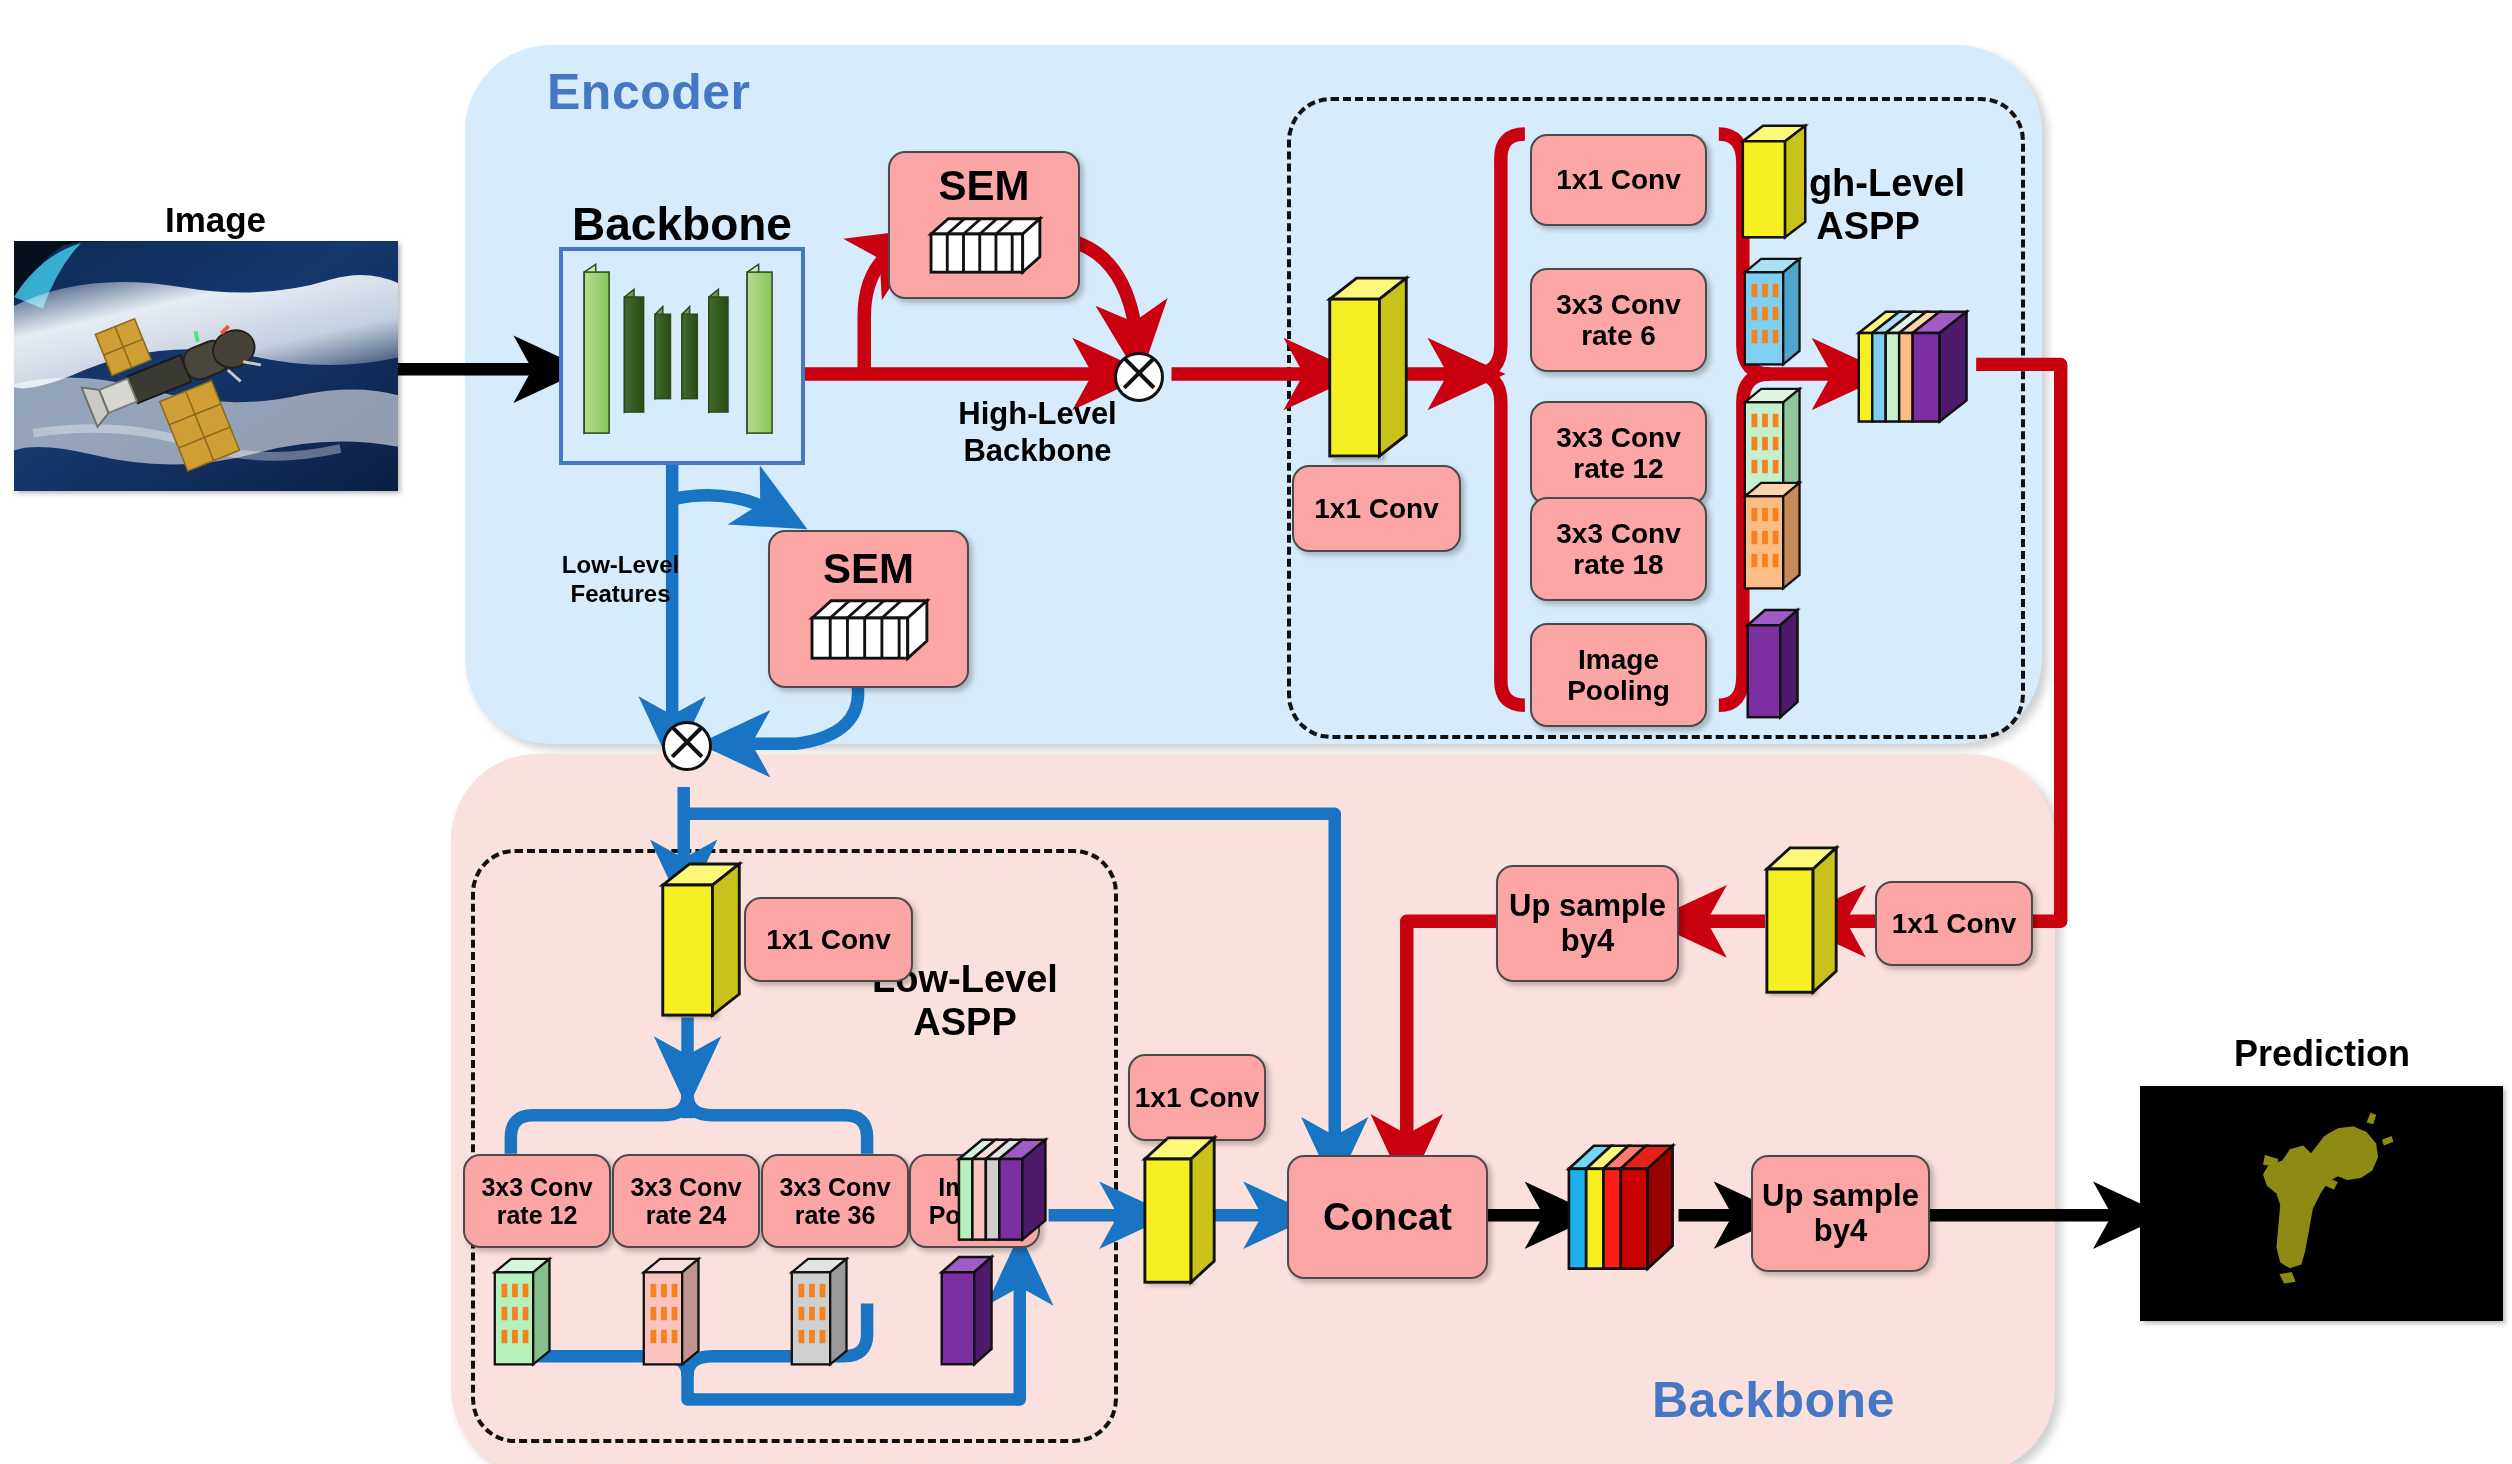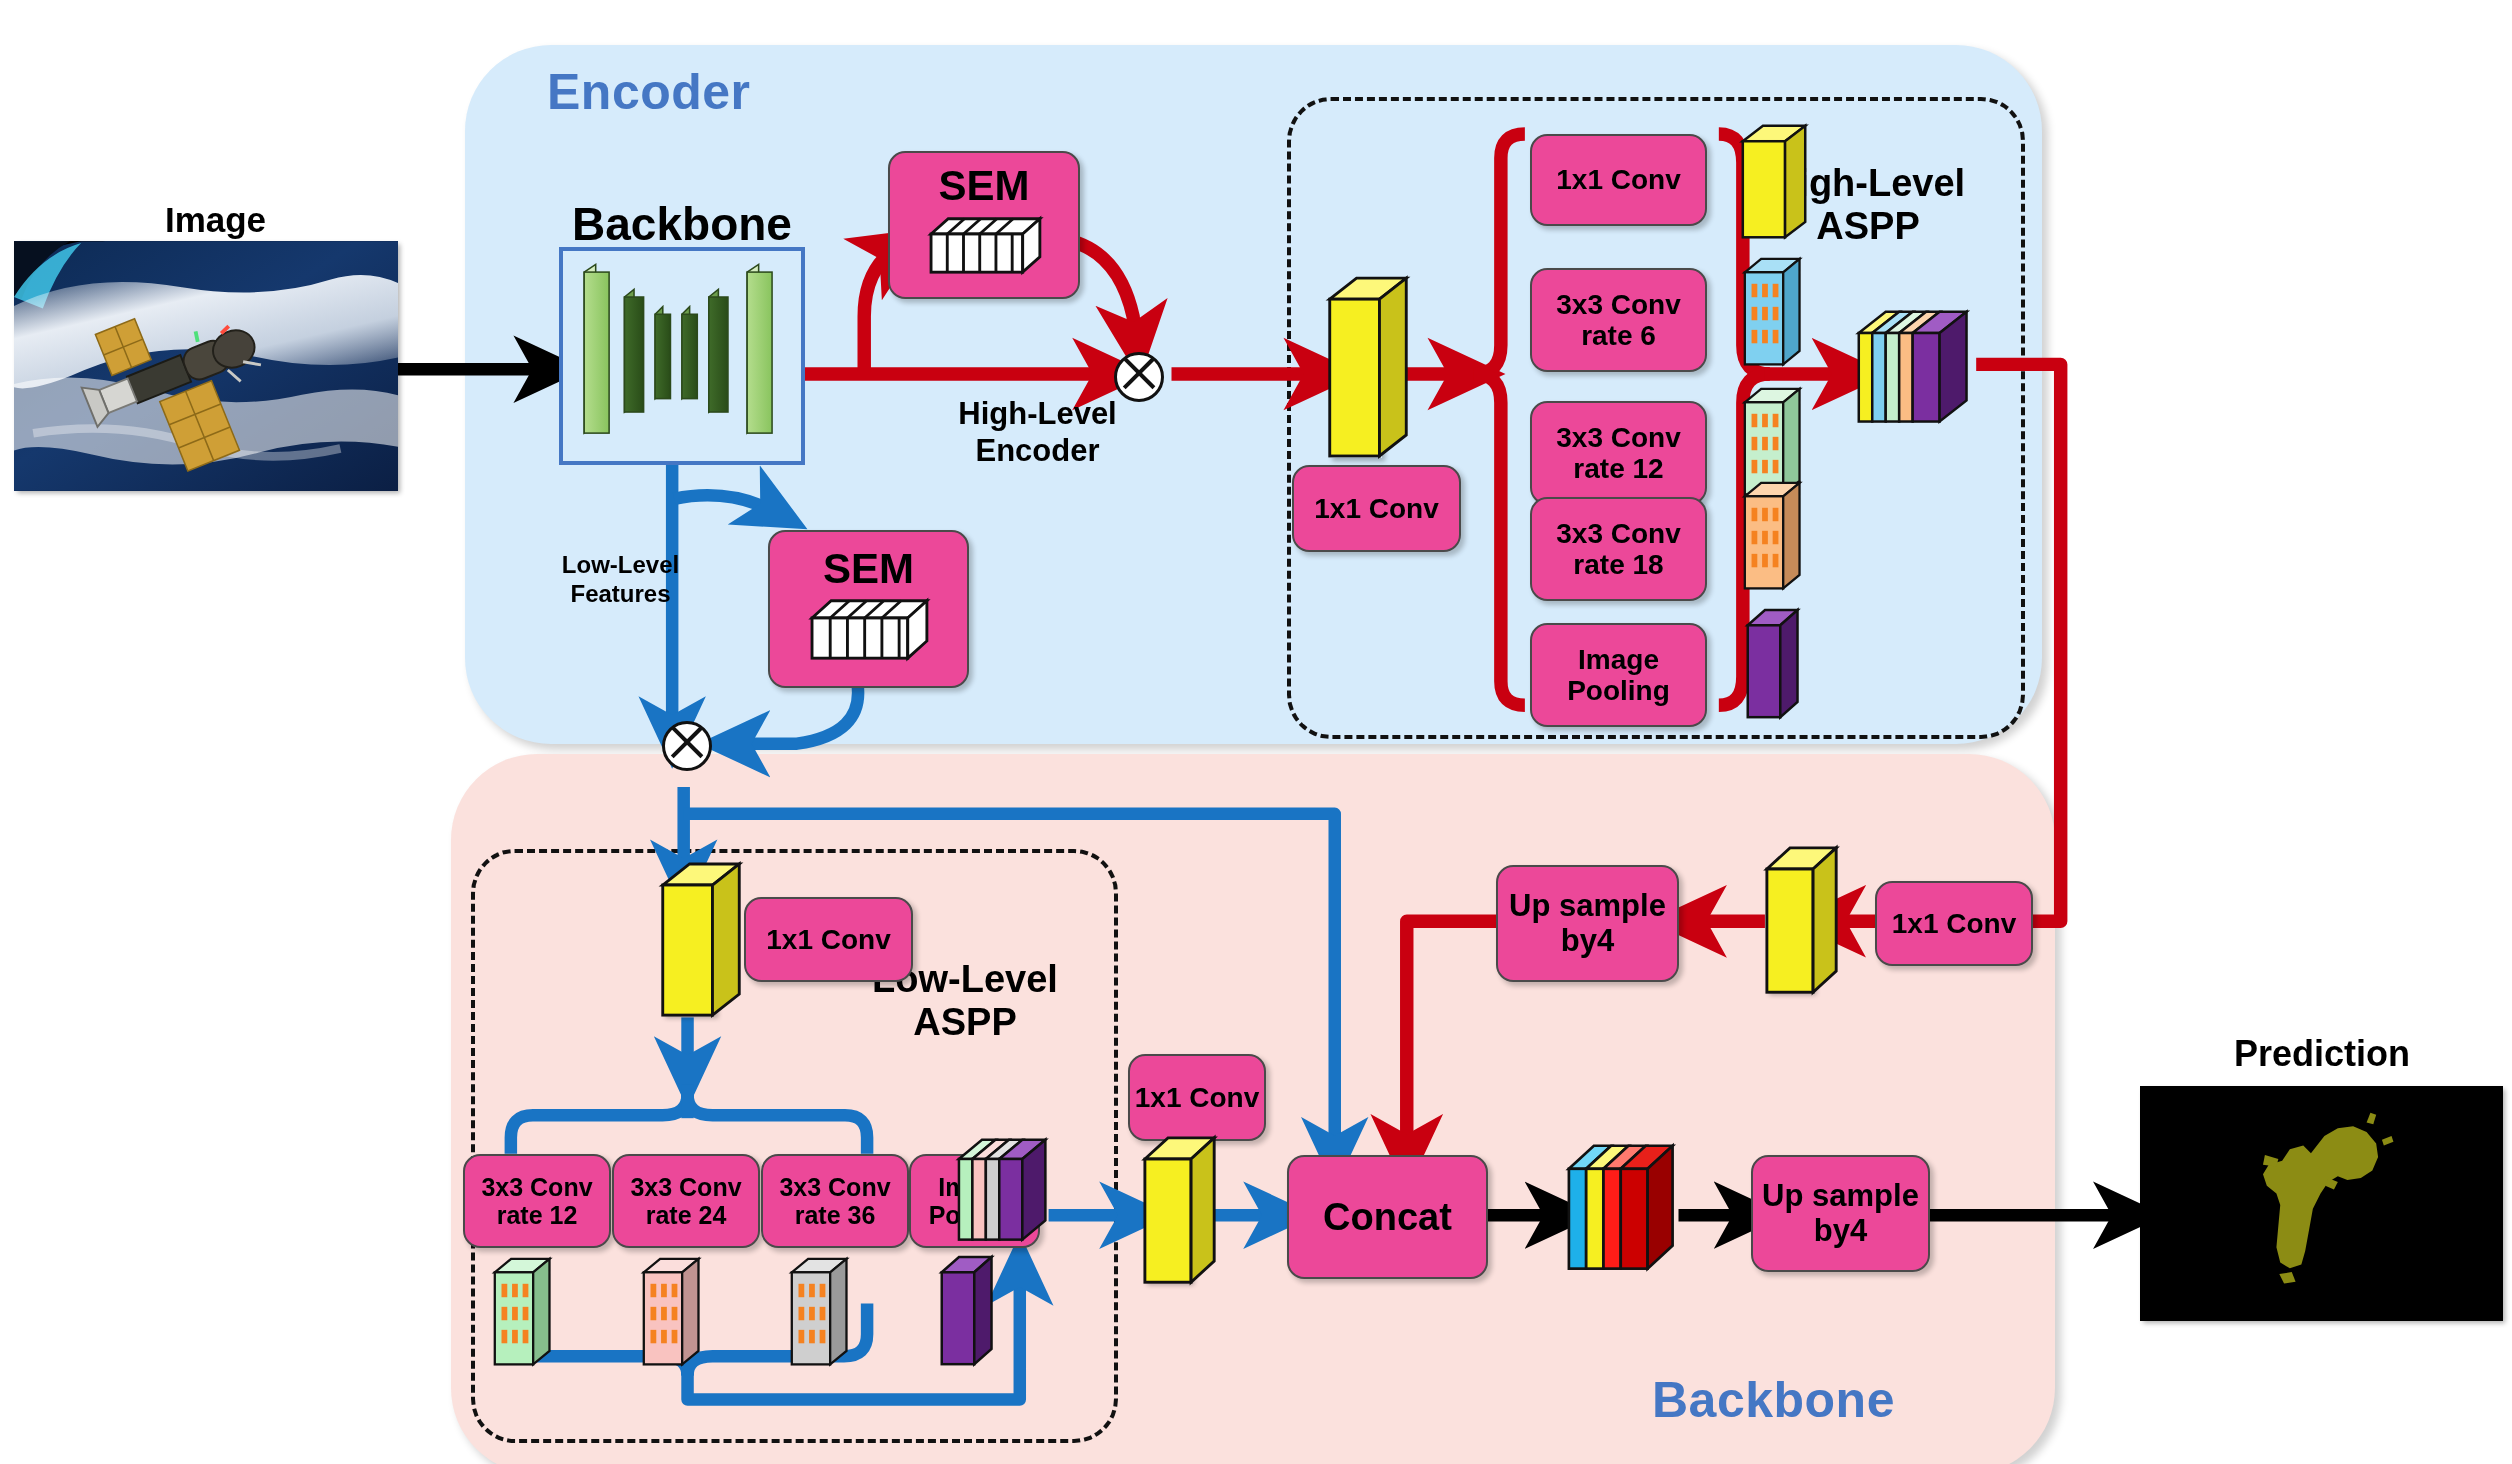--- a/index.html
+++ b/index.html
@@ -22,21 +22,21 @@
   
   .dashed{position:absolute;border:4.8px dashed #111;border-radius:44px;}
   #hl-aspp-box{left:1287px;top:69px;width:730px;height:634px;}
   #ll-aspp-box{left:471px;top:821px;width:639px;height:586px;}
 
   .group-label{position:absolute;color:#000;font-weight:bold;font-size:38px;line-height:1.12;text-align:center;}
   #hl-aspp-label{left:1748px;top:134px;width:240px;}
   #ll-aspp-label{left:845px;top:930px;width:240px;}
 
   
-  .rbox{position:absolute;background:#ec4899;border:2.4px solid #4a4a4a;border-radius:17.3px;
+  .rbox{position:absolute;background:#fca5a5;border:2.4px solid #4a4a4a;border-radius:17.3px;
         box-shadow:3.8px 3.8px 4.8px rgba(0,0,0,.22);
         display:flex;align-items:center;justify-content:center;text-align:center;
         font-weight:bold;color:#000;line-height:1.12;}
 
   
   .tlabel{position:absolute;font-weight:bold;color:#000;text-align:center;line-height:1.2;}
 
   
   #wires{position:absolute;left:0;top:0;width:2512px;height:1465px;pointer-events:none;}
 
@@ -263,21 +263,21 @@
           <rect x="8" y="24" width="100" height="42"></rect>
           <path d="M108,24 L128,6 L128,48 L108,66 Z"></path>
           <path d="M27,24 L47,6 M45,24 L65,6 M63,24 L83,6 M81,24 L101,6"></path>
           <path d="M27,24 L27,66 M45,24 L45,66 M63,24 L63,66 M81,24 L81,66 M99,24 L99,66"></path>
         </g>
       </svg>
     </span>
   </div>
 
   <div class="tlabel" style="left:903px;top:367px;width:269px;font-size:31px;white-space:pre-line;">High-Level
-Encoder</div>
+Backbone</div>
   <div class="tlabel" style="left:510px;top:523px;width:221px;font-size:24px;white-space:pre-line;">Low-Level
 Features</div>
 
   <div class="xnode" style="left:1114px;top:324px;"></div>
   <div class="xnode" style="left:662px;top:693px;"></div>
 
   <div class="group-label" id="hl-aspp-label" style="white-space:pre-line;">High-Level
 ASPP</div>
 
   <div class="slab slab-shadow" style="left:1328px;top:267px;width:54px;height:163px;">

